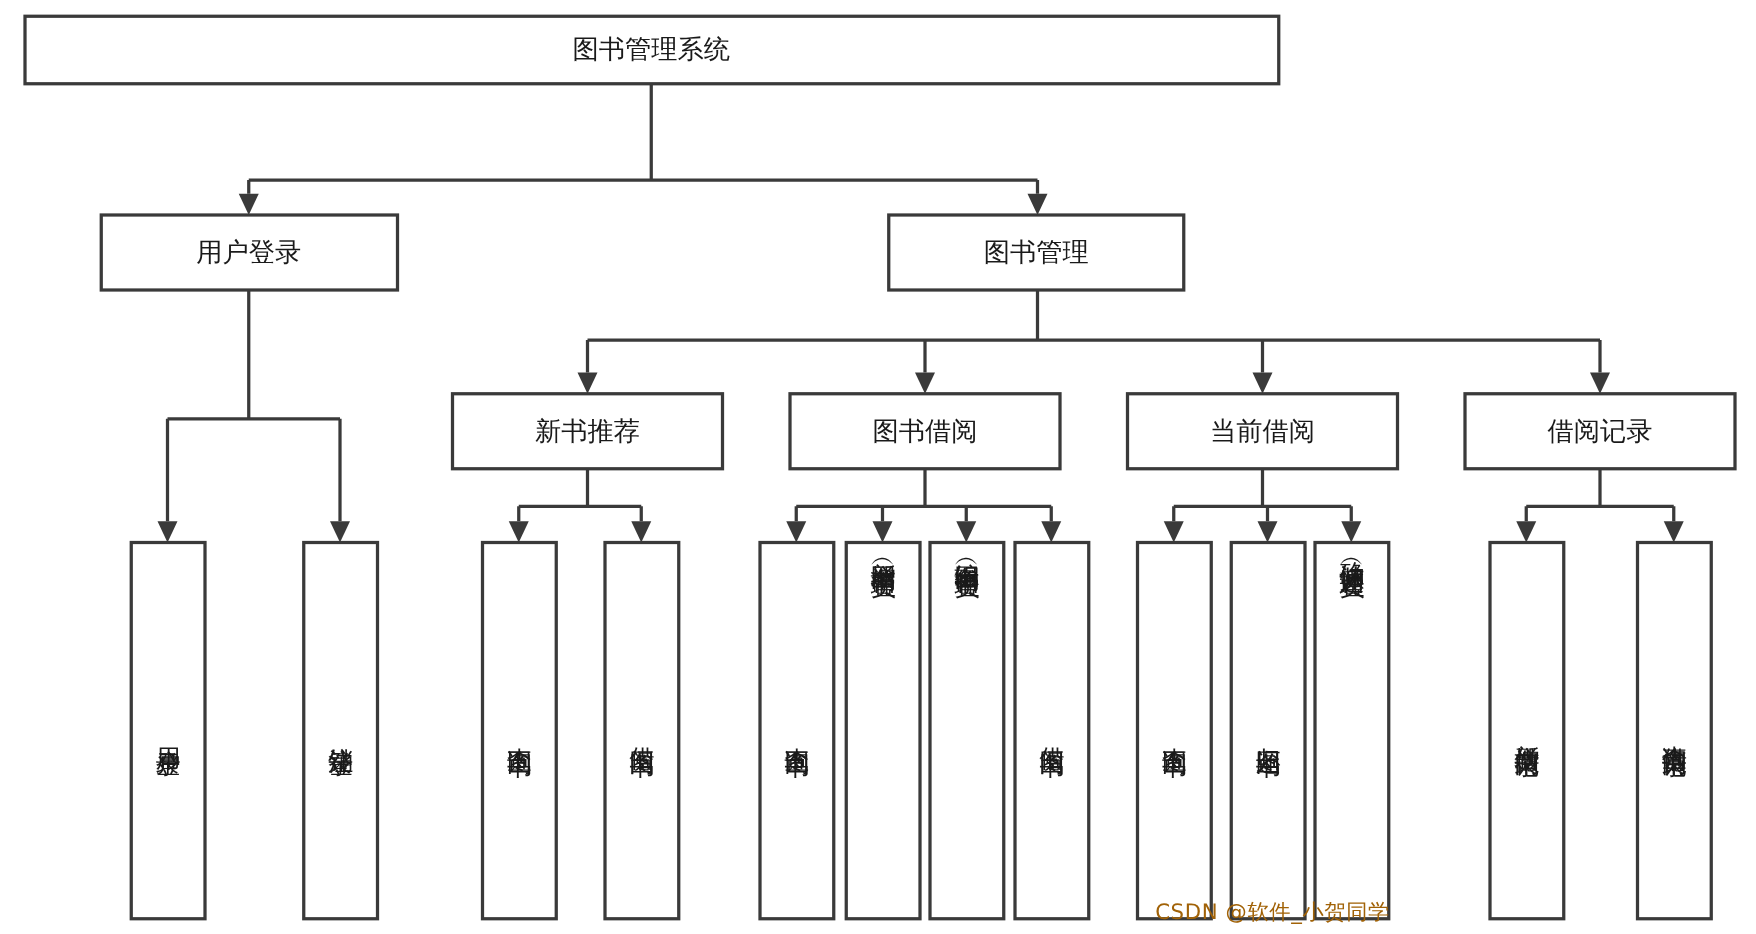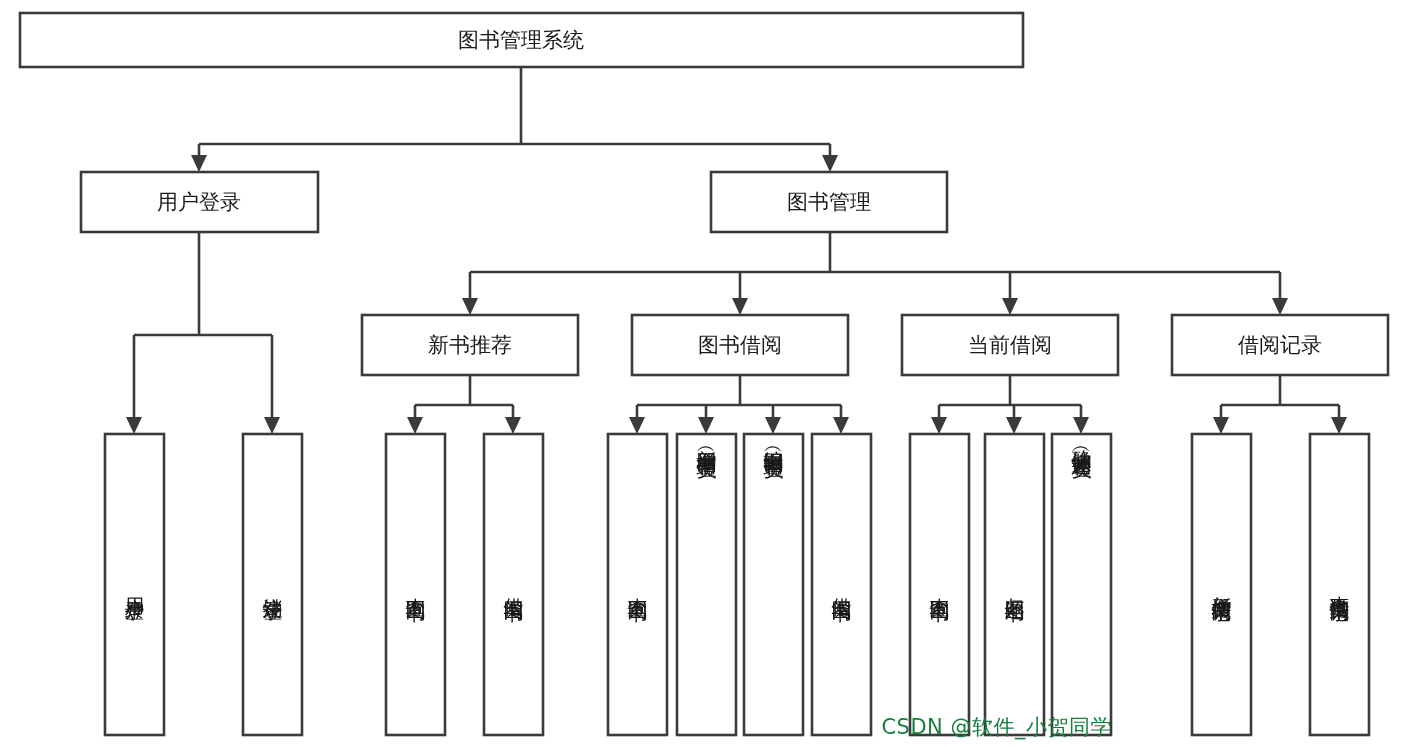--- a/index.html
+++ b/index.html
@@ -63,22 +63,22 @@
     letter-spacing: 1.5px;
     color: #1a1a1a;
     font-family: "DejaVu Sans", "Liberation Sans", sans-serif;
     white-space: nowrap;
     text-align: center;
   }
   .watermark {
     position: absolute;
     right: 12px;
     bottom: 6px;
-    font-size: 21px;
-    color: #15803d;
+    font-size: 17px;
+    color: #a16207;
     font-family: "DejaVu Sans", "Liberation Sans", sans-serif;
     letter-spacing: 0.5px;
     user-select: none;
   }
 </style>
 </head>
 <body>
 
 <div id="diagram-root">
 

